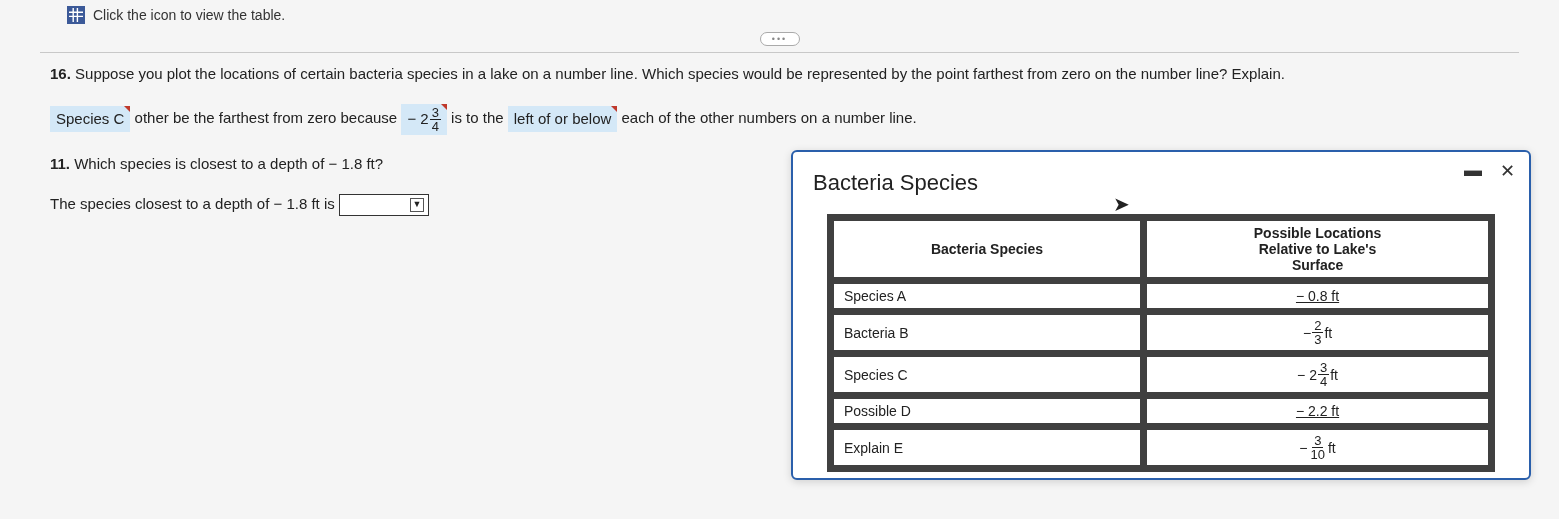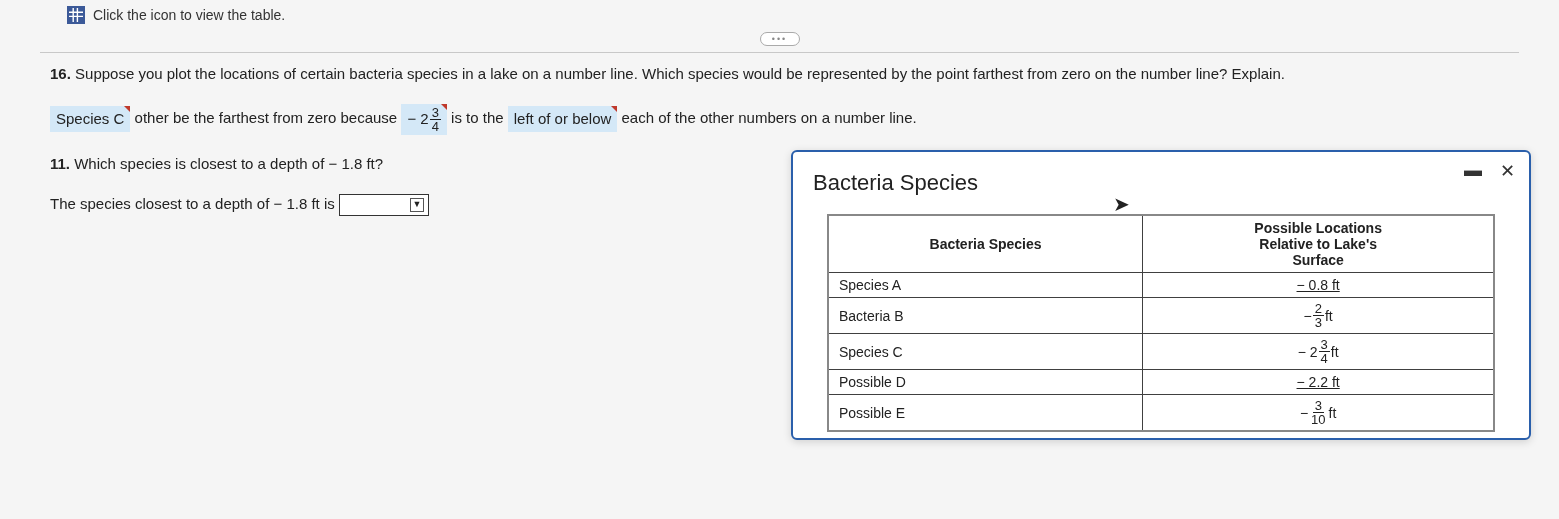--- a/index.html
+++ b/index.html
@@ -113,21 +113,21 @@
     font-size: 20px;
   }
   table.species {
     width: 96%;
     margin: 0 auto;
     border-collapse: collapse;
     border: 2px solid #888;
     font-size: 14px;
   }
   table.species th, table.species td {
-    border: 1px solid #404040;
+    border: 7px solid #404040;
     padding: 4px 10px;
     text-align: left;
   }
   table.species th { text-align: center; font-weight: bold; background: #fff;}
   table.species td.loc { text-align: center; text-decoration: underline; }
 </style>
 </head>
 <body>
 
 <div class="top-bar">
@@ -230,21 +230,21 @@
               </span>
             <span> ft</span>
           </span>
         </td>
       </tr>
       <tr>
         <td>Possible D</td>
         <td class="loc">− 2.2 ft</td>
       </tr>
       <tr>
-        <td>Possible E</td>
+        <td>Explain E</td>
         <td class="loc">
           <span class="mixed">
             <span>− </span>
             <span class="frac">
                 <span class="n">3</span>
                 <span class="d">10</span>
               </span>
             <span> ft</span>
           </span>
         </td>

